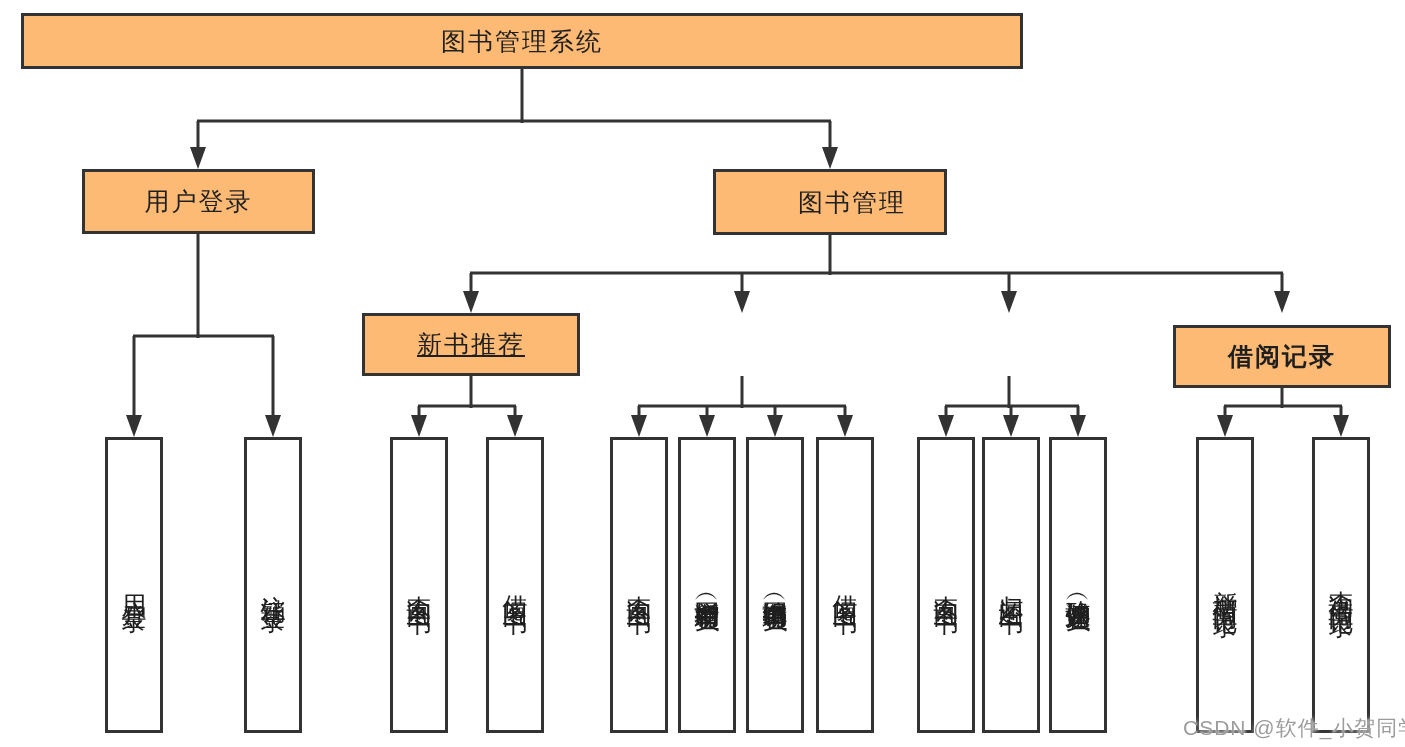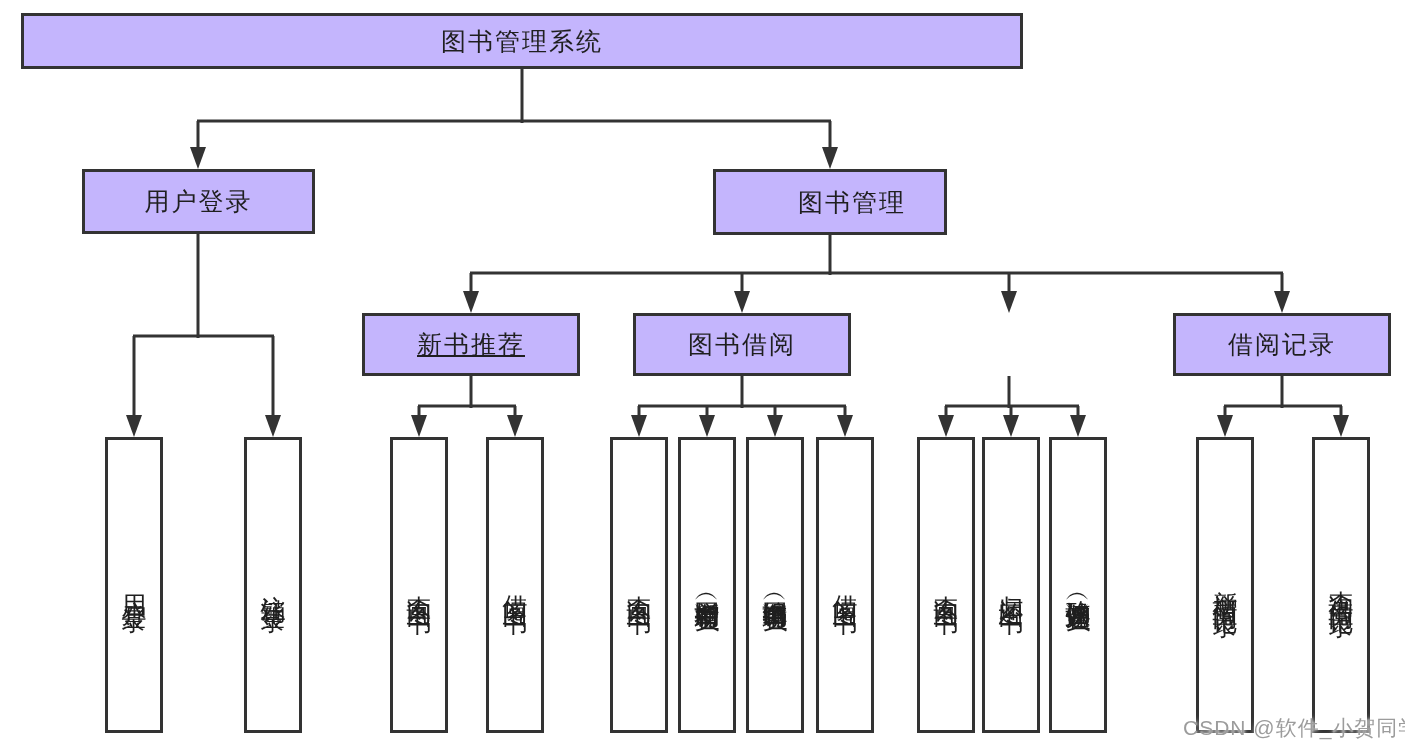--- a/index.html
+++ b/index.html
@@ -15,21 +15,21 @@
   svg.connectors {
     position: absolute;
     left: 0; top: 0;
     width: 1405px; height: 747px;
     pointer-events: none;
   }
   .hbox {
     position: absolute;
     box-sizing: border-box;
     border: 3px solid #333333;
-    background: #c4b5fd;
+    background: #fdba74;
     display: flex;
     align-items: center;
     justify-content: center;
     font-size: 25px;
     letter-spacing: 2px;
     white-space: nowrap;
   }
   .leaf {
     position: absolute;
     top: 437px;
@@ -128,24 +128,21 @@
   <div class="hbox" style="left:82px; top:169px; width:233px; height:65px;">
     <span>用户登录</span>
   </div>
   <div class="hbox" style="left:713px; top:169px; width:234px; height:66px;padding-left:44px;">
     <span>图书管理</span>
   </div>
 
   <div class="hbox" style="left:362px; top:313px; width:218px; height:63px;text-decoration:underline;">
     <span>新书推荐</span>
   </div>
-  <div class="hbox" style="left:633px; top:313px; width:218px; height:63px;">
-    <span>图书借阅</span>
-  </div>
-  <div class="hbox" style="left:1173px; top:313px; width:218px; height:63px;">
+  <div class="hbox" style="left:1173px; top:325px; width:218px; height:63px;font-weight:bold;">
     <span>借阅记录</span>
   </div>
 
   <div class="leaf" style="left:105px;">
     <span>用户登录</span>
   </div>
   <div class="leaf" style="left:244px;">
     <span>注销登录</span>
   </div>
 

